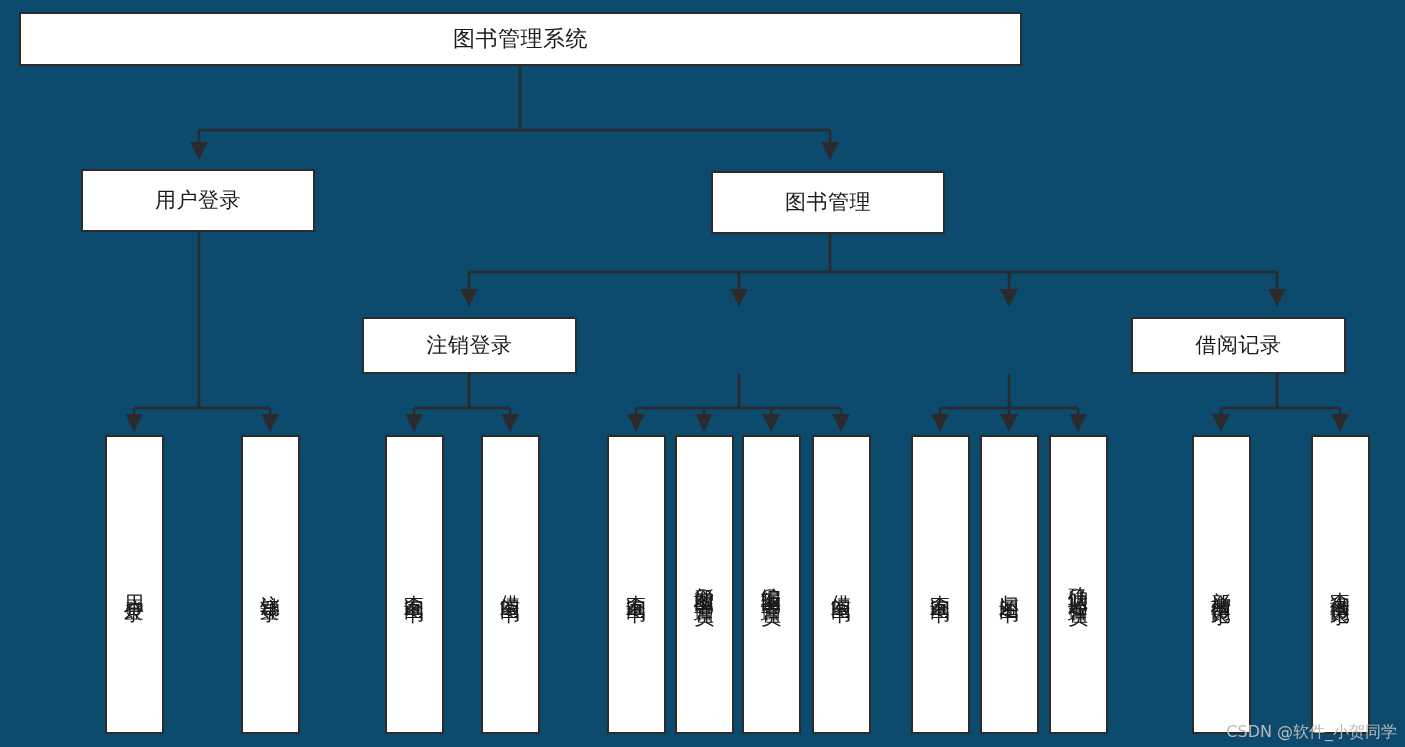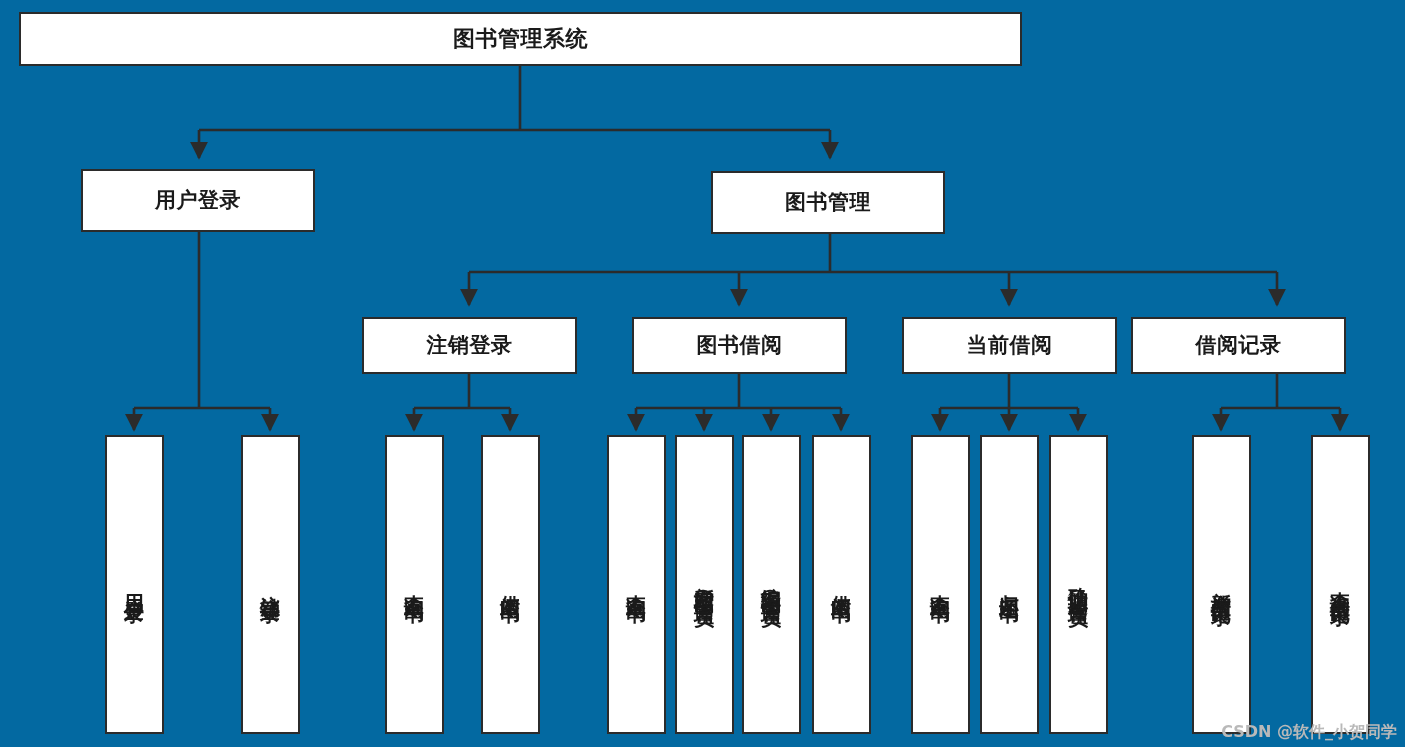--- a/index.html
+++ b/index.html
@@ -6,22 +6,21 @@
   html,body{margin:0;padding:0;}
   body{
     width:1405px;height:747px;
     background:#ffffff;
     font-family:"DejaVu Sans","Liberation Sans",sans-serif;
     overflow:hidden;
   }
   #diagram{
     position:relative;
     width:1405px;height:747px;
-    background:#0369a1;
-    font-weight:bold;
+    background:#0c4a6e;
   }
   #edges{
     position:absolute;left:0;top:0;
     width:1405px;height:747px;
     pointer-events:none;
   }
   .node{
     position:absolute;
     box-sizing:border-box;
     background:#ffffff;
@@ -131,26 +130,20 @@
   <div class="node horiz" style="left:81px;top:169px;width:234px;height:63px;">
     <span class="label">用户登录</span>
   </div>
   <div class="node horiz" style="left:711px;top:171px;width:234px;height:63px;">
     <span class="label">图书管理</span>
   </div>
 
   <div class="node horiz" style="left:362px;top:317px;width:215px;height:57px;">
     <span class="label">注销登录</span>
   </div>
-  <div class="node horiz" style="left:632px;top:317px;width:215px;height:57px;">
-    <span class="label">图书借阅</span>
-  </div>
-  <div class="node horiz" style="left:902px;top:317px;width:215px;height:57px;">
-    <span class="label">当前借阅</span>
-  </div>
   <div class="node horiz" style="left:1131px;top:317px;width:215px;height:57px;">
     <span class="label">借阅记录</span>
   </div>
 
   <div class="node vert" style="left:105px;top:435px;width:59px;height:299px;">
     <span class="label">用户登录</span>
   </div>
   <div class="node vert" style="left:241px;top:435px;width:59px;height:299px;">
     <span class="label">注销登录</span>
   </div>

